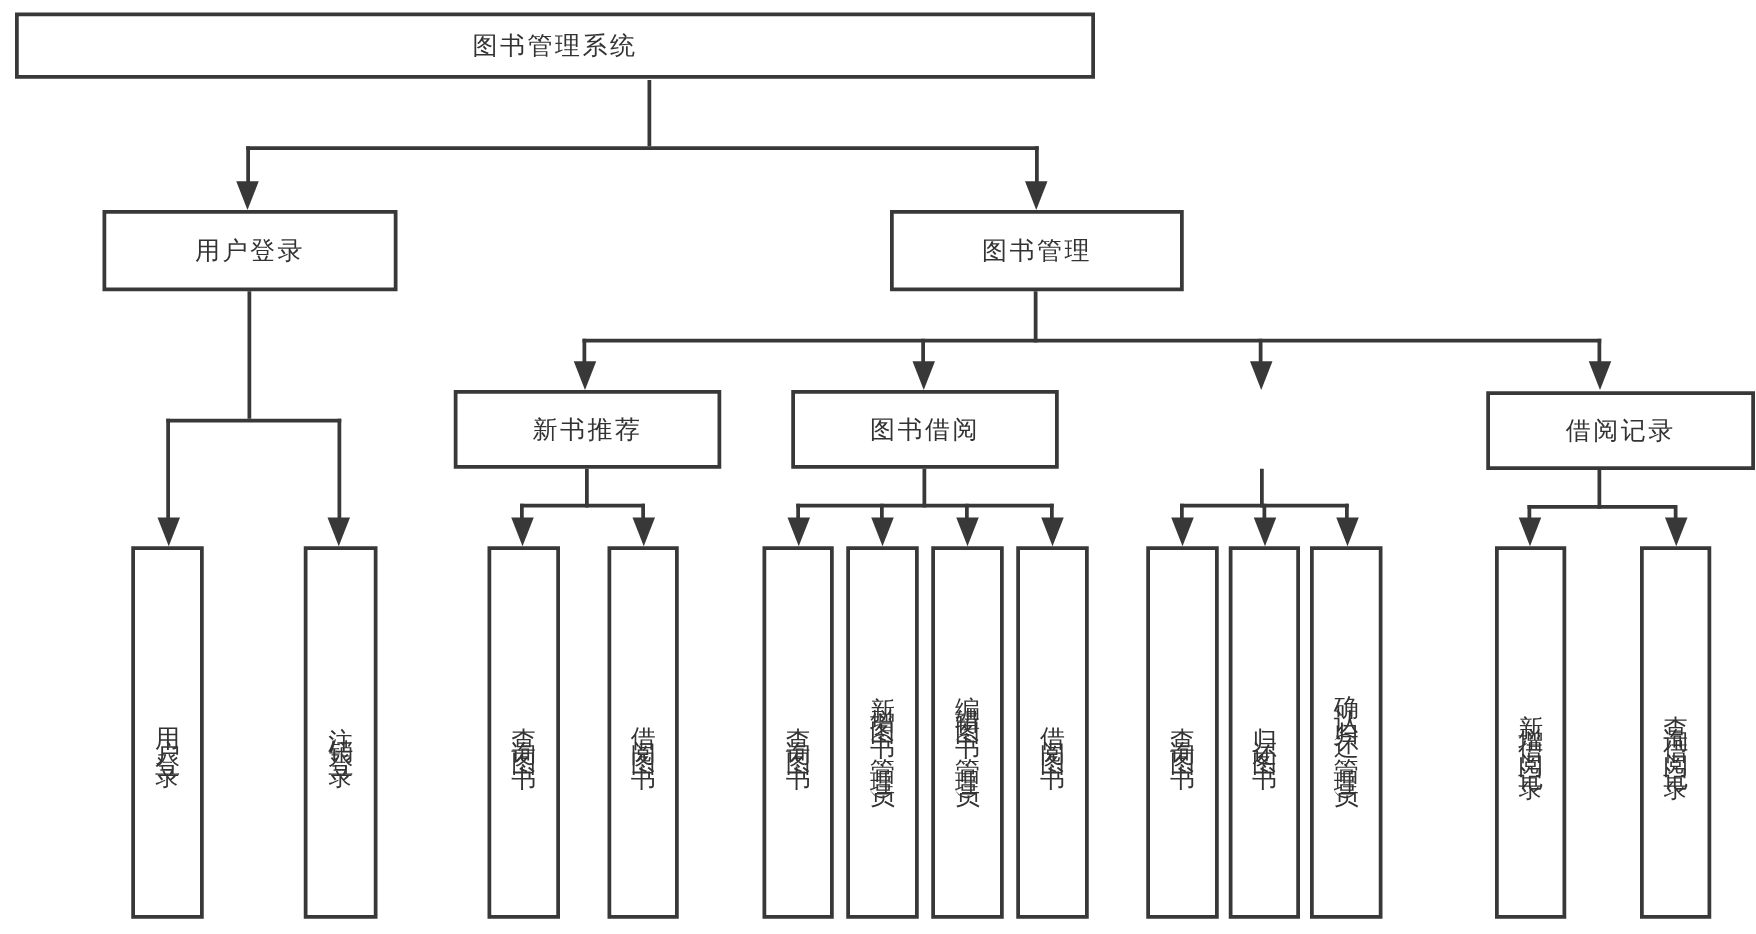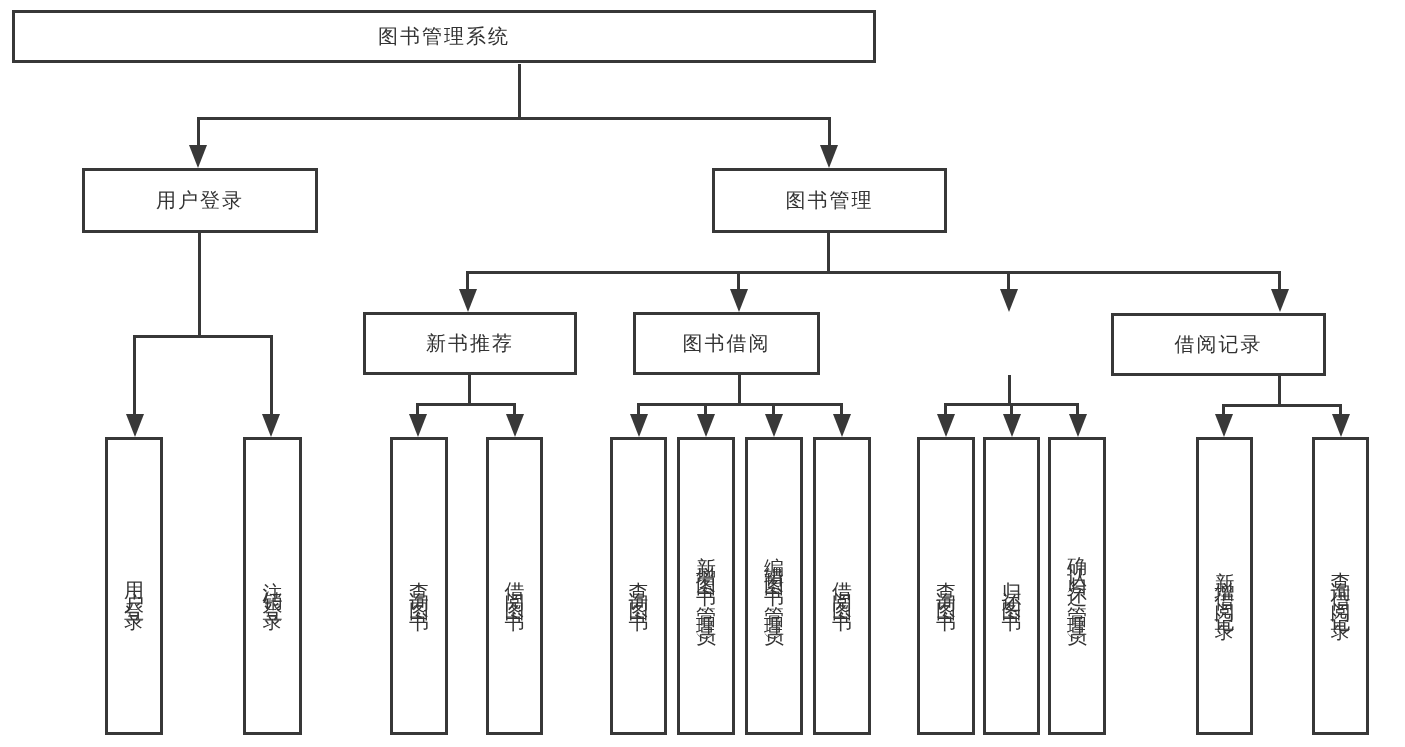--- a/index.html
+++ b/index.html
@@ -33,22 +33,22 @@
 <body>
 
 <div class="canvas">
 
   <div class="node" style="left:12px;top:10px;width:864px;height:53px;text-align:center;">图书管理系统</div>
 
   <div class="node" style="left:82px;top:168px;width:236px;height:65px;">用户登录</div>
   <div class="node" style="left:712px;top:168px;width:235px;height:65px;">图书管理</div>
 
   <div class="node" style="left:363px;top:312px;width:214px;height:63px;">新书推荐</div>
-  <div class="node" style="left:633px;top:312px;width:187px;height:63px;">图书借阅</div>
-  <div class="node" style="left:1111px;top:313px;width:215px;height:63px;">借阅记录</div>
+  <div class="node" style="left:633px;top:312px;width:214px;height:63px;">图书借阅</div>
+  <div class="node" style="left:1189px;top:313px;width:215px;height:63px;">借阅记录</div>
 
   <div class="node leaf" style="left:105px;top:437px;width:58px;height:298px;">
     <span class="vtext">用户登录</span>
   </div>
   <div class="node leaf" style="left:243px;top:437px;width:59px;height:298px;">
     <span class="vtext">注销登录</span>
   </div>
 
   <div class="node leaf" style="left:390px;top:437px;width:58px;height:298px;">
     <span class="vtext">查询图书</span>

